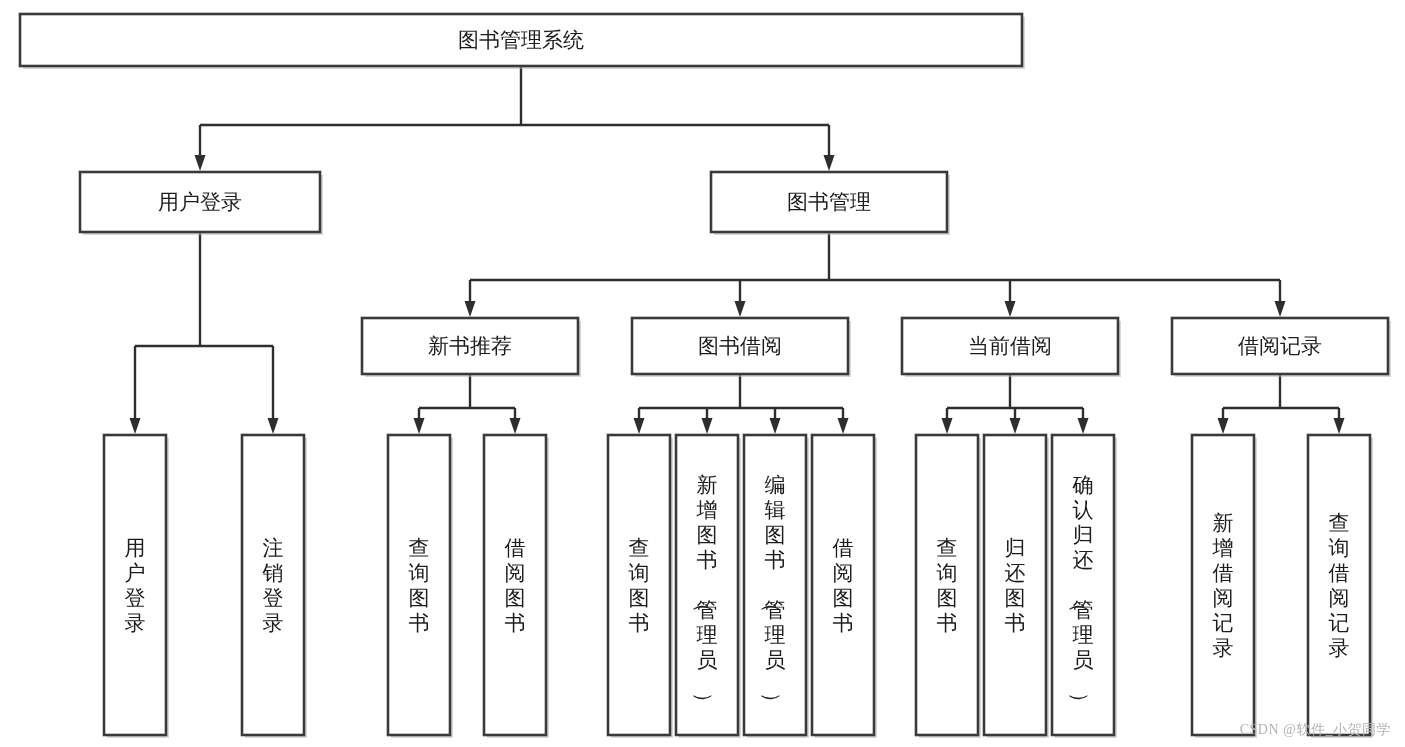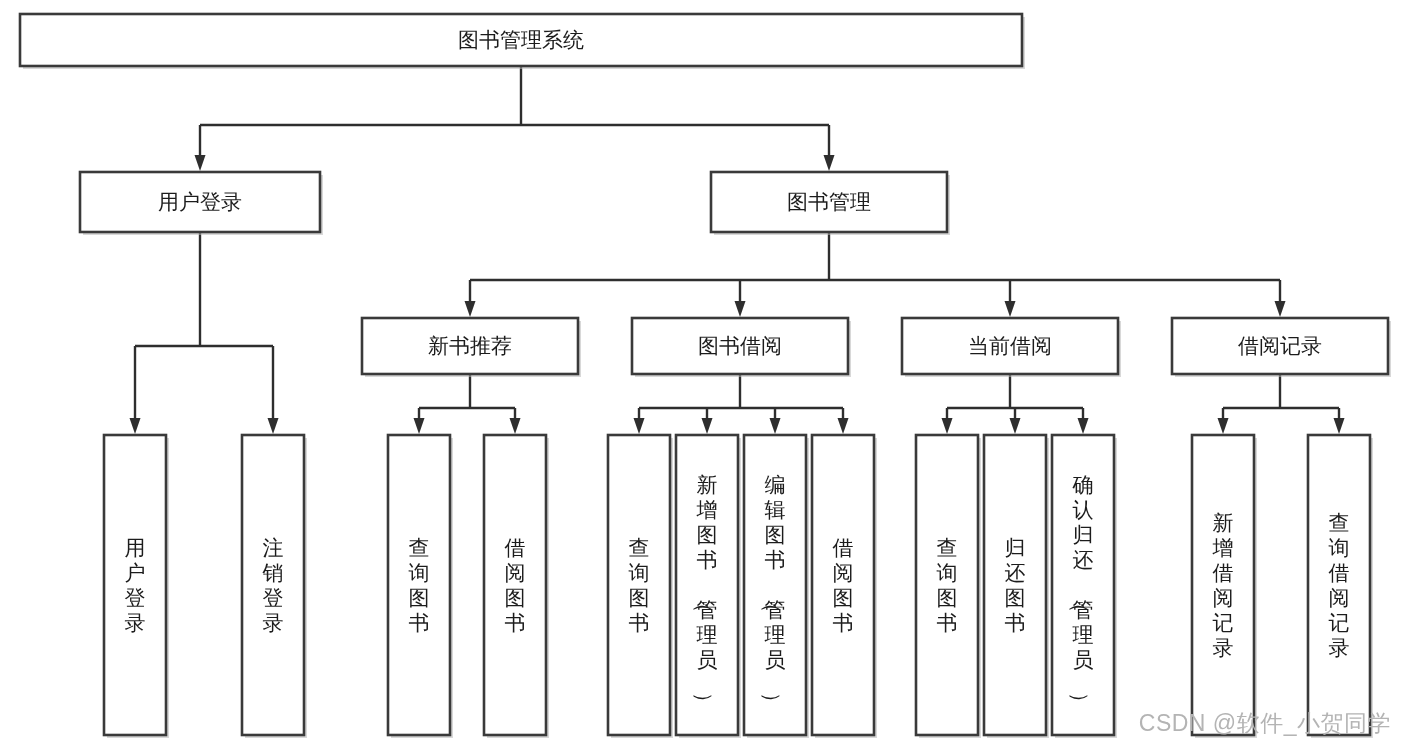--- a/index.html
+++ b/index.html
@@ -55,22 +55,22 @@
   .node-label-v {
     font-family: "Liberation Sans", "DejaVu Sans", sans-serif;
     font-size: 21px;
     fill: #1c1c1c;
     text-anchor: middle;
   }
   .watermark-text {
     position: absolute;
     right: 14px;
     bottom: 8px;
-    font-family: Liberation Sans, sans-serif;
-    font-size: 23px;
+    font-family: Liberation Serif, serif;
+    font-size: 14px;
     color: #b4b4b4;
     white-space: nowrap;
     letter-spacing: 0.5px;
     pointer-events: none;
   }
 </style>
 </head>
 <body>
 
 <div id="diagram-root">

